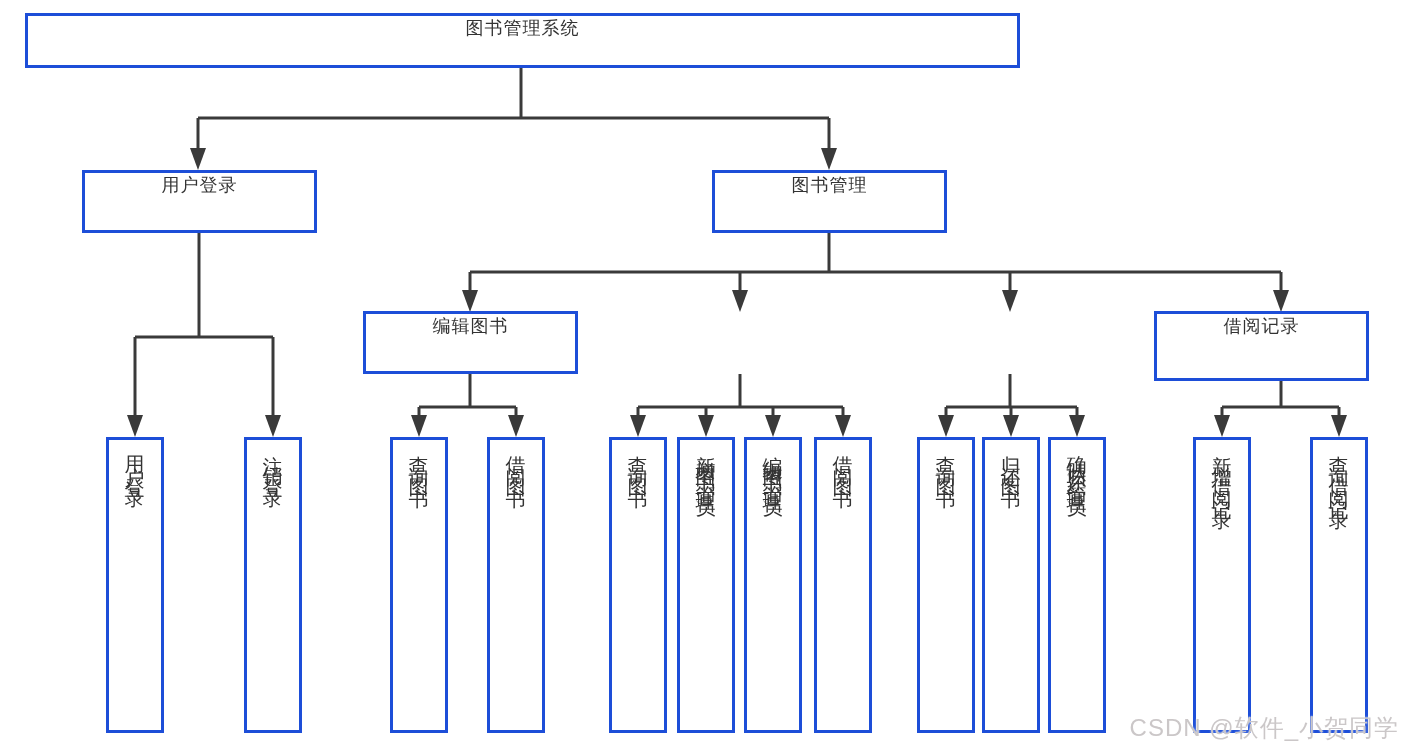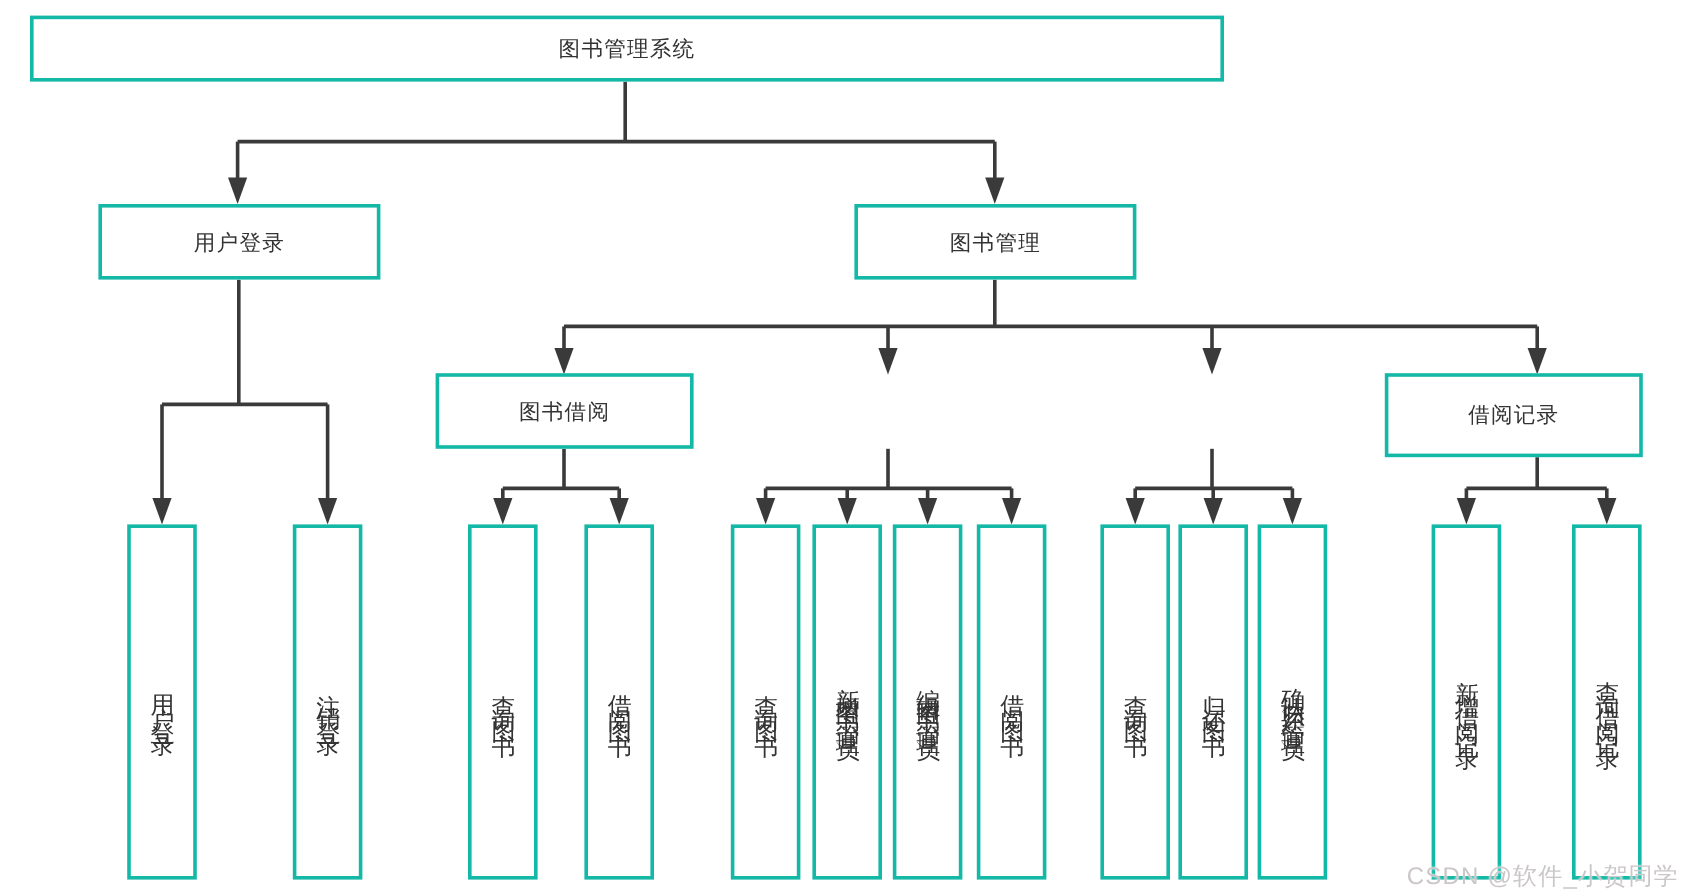--- a/index.html
+++ b/index.html
@@ -7,45 +7,45 @@
     position:relative;
     width:1405px;height:747px;
     background:#ffffff;
     font-family:"Liberation Sans", sans-serif;
     overflow:hidden;
   }
   .wires{position:absolute;left:0;top:0;width:1405px;height:747px;}
   .box{
     position:absolute;
     box-sizing:border-box;
-    border:3px solid #14b8a6;
+    border:3px solid #1d4ed8;
     background:#ffffff;
     display:flex;
-    align-items:center;
+    align-items:flex-start;
     justify-content:center;
     color:#333333;
     font-size:18px;
     letter-spacing:1px;
     z-index:2;
   }
   .box.leaf span{
     writing-mode:vertical-rl;
     text-orientation:mixed;
     font-size:20px;
     letter-spacing:11px;
     line-height:1;
   }
   .box.leaf.long span{
     letter-spacing:6px;
   }
   .watermark{
     position:absolute;
     right:6px;
     bottom:3px;
-    font-size:20px;
+    font-size:24px;
     color:#cbc7c8;
     text-shadow:0 0 2px #ffffff;
     letter-spacing:1px;
     z-index:5;
     white-space:nowrap;
   }
 </style>
 </head>
 <body>
 
@@ -129,21 +129,21 @@
   </div>
 
   <div class="box" style="left:82px;top:170px;width:235px;height:63px">
     <span>用户登录</span>
   </div>
   <div class="box" style="left:712px;top:170px;width:235px;height:63px">
     <span>图书管理</span>
   </div>
 
   <div class="box" style="left:363px;top:311px;width:215px;height:63px">
-    <span>图书借阅</span>
+    <span>编辑图书</span>
   </div>
   <div class="box" style="left:1154px;top:311px;width:215px;height:70px">
     <span>借阅记录</span>
   </div>
 
   <div class="box leaf" style="left:106px;top:437px;width:58px;height:296px">
     <span>用户登录</span>
   </div>
   <div class="box leaf" style="left:244px;top:437px;width:58px;height:296px">
     <span>注销登录</span>

